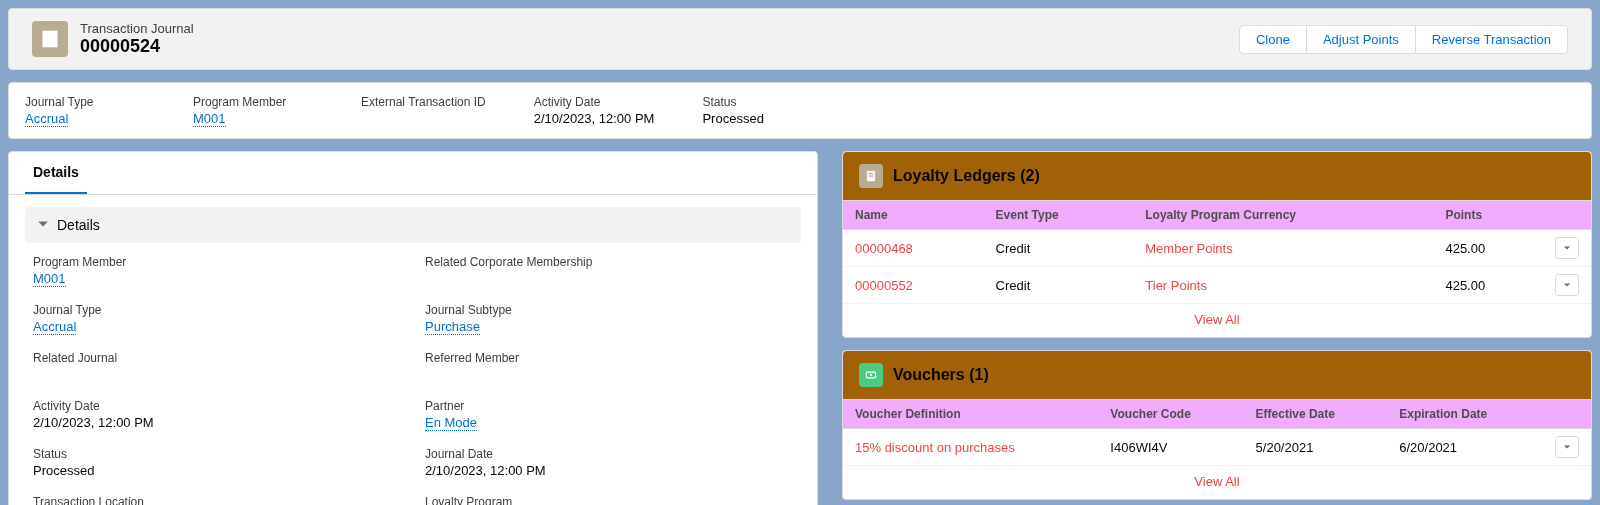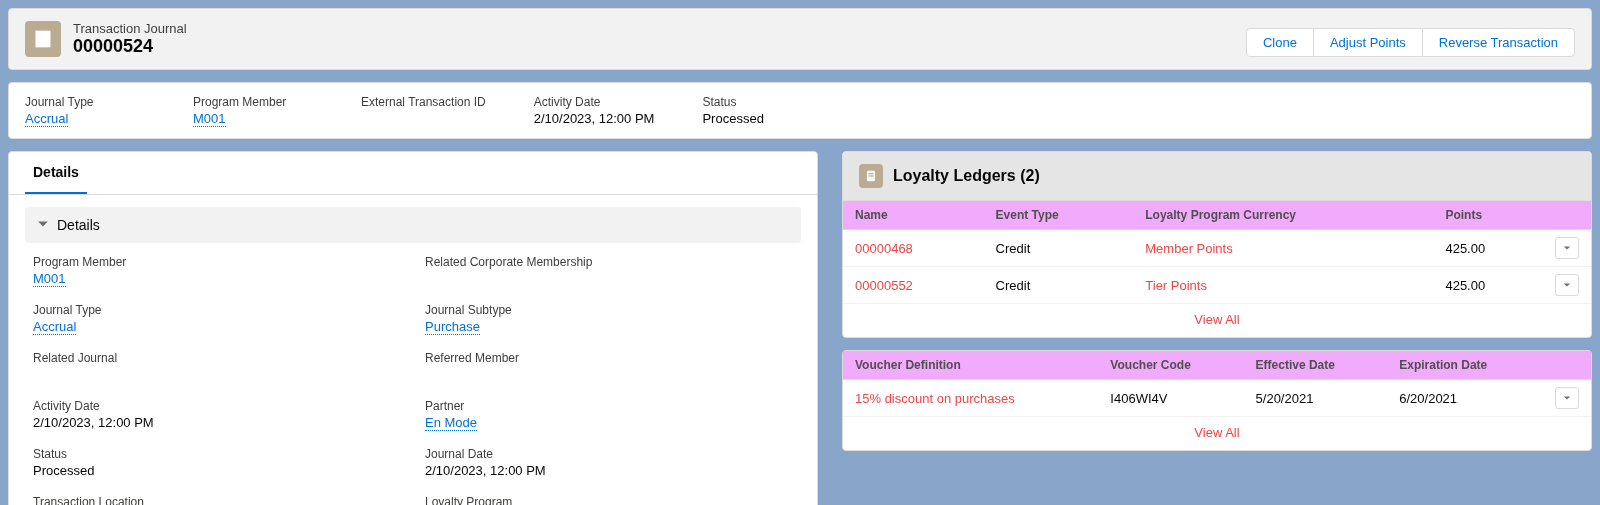--- a/index.html
+++ b/index.html
@@ -10,25 +10,25 @@
     font-size: 13px;
     color: #080707;
     width: 1600px;
     height: 505px;
     overflow: hidden;
   }
   .record-header {
     background: #f3f2f2;
     border: 1px solid #dddbda;
     border-radius: 4px;
-    padding: 12px 16px;
+    padding: 12px 23px;
     margin-bottom: 12px;
     display: flex;
     justify-content: space-between;
-    align-items: flex-end;
+    align-items: center;
   }
   .record-header-left { display: flex; align-items: center; gap: 12px; }
   .record-icon {
     width: 36px; height: 36px;
     background: #baac93;
     border-radius: 4px;
     display: flex; align-items: center; justify-content: center;
   }
   .record-icon svg { width: 20px; height: 20px; fill: white; }
   .record-labels .obj-label { font-size: 13px; color: #3e3e3c; }
@@ -86,21 +86,21 @@
     grid-template-columns: 1fr 1fr;
     column-gap: 24px;
     row-gap: 14px;
     padding: 4px 24px 16px 24px;
   }
   .detail-item .d-label { font-size: 12px; color: #3e3e3c; margin-bottom: 2px; }
   .detail-item .d-value { font-size: 13px; min-height: 18px; }
   .related-header {
     display: flex; align-items: center; gap: 10px;
     padding: 12px 16px;
-    background: #e5e5e5;
+    background: #a16207;
     border-bottom: 1px solid #dddbda;
     border-radius: 4px 4px 0 0;
   }
   .related-icon {
     width: 24px; height: 24px; border-radius: 4px;
     display: flex; align-items: center; justify-content: center;
   }
   .related-icon.ledger { background: #baac93; }
   .related-icon.voucher { background: #4bca81; }
   .related-icon svg { width: 14px; height: 14px; fill: white; }
@@ -294,20 +294,29 @@
                     <path d="M1 3 L5 7 L9 3 Z"></path>
                   </svg>
                 </button></td>
           </tr>
         </tbody>
       </table>
       <div class="view-all"><a class="plain-link">View All</a></div>
     </div>
 
     <div class="card">
+      <div class="related-header">
+        <div class="related-icon voucher">
+          <svg viewBox="0 0 24 24">
+              <rect x="4" y="7" width="16" height="10" rx="2" fill="none" stroke="white" stroke-width="2"></rect>
+              <circle cx="12" cy="12" r="2" fill="white"></circle>
+            </svg>
+        </div>
+        <div class="related-title">Vouchers (1)</div>
+      </div>
       <table class="rtable">
         <thead>
           <tr>
             <th>Voucher Definition</th>
             <th>Voucher Code</th>
             <th>Effective Date</th>
             <th>Expiration Date</th>
             <th></th>
           </tr>
         </thead>

